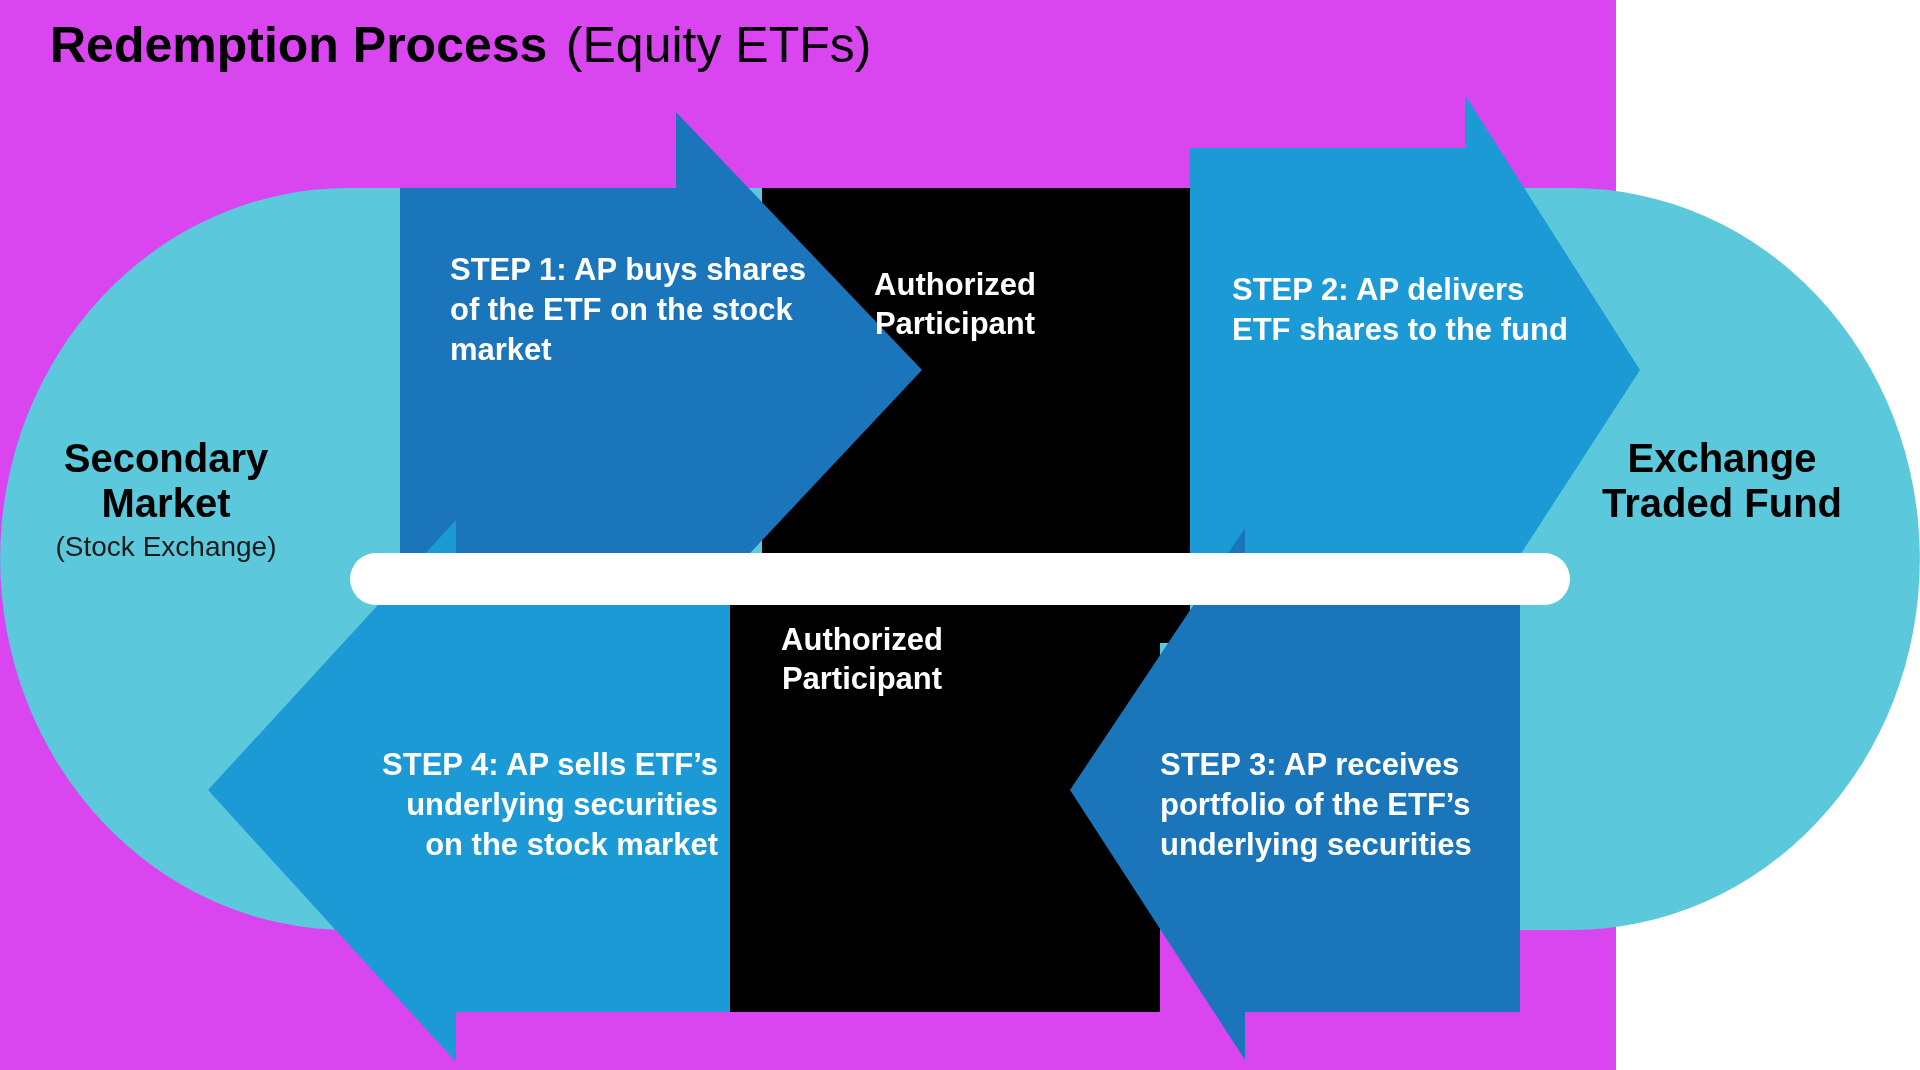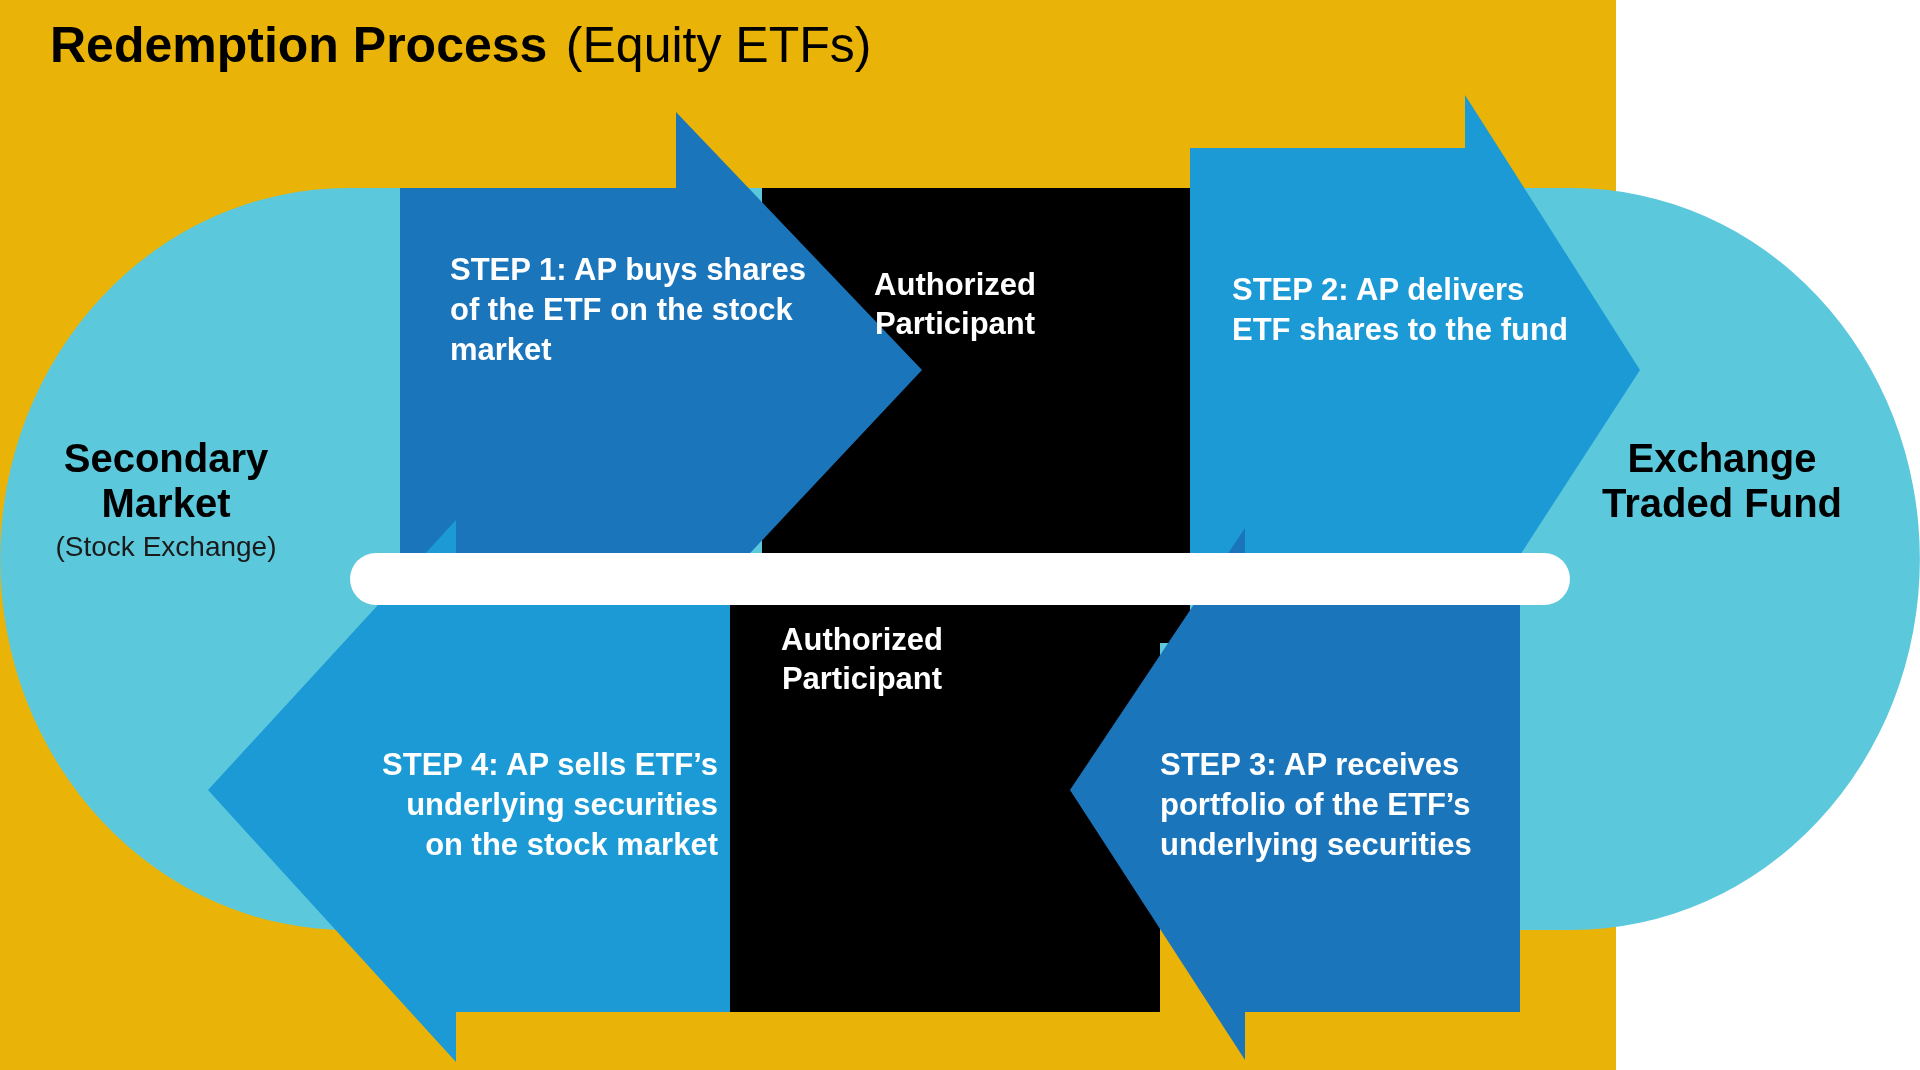--- a/index.html
+++ b/index.html
@@ -11,21 +11,21 @@
   body {
     width: 1920px;
     height: 1070px;
     overflow: hidden;
     font-family: "Liberation Sans", sans-serif;
   }
   #stage {
     position: relative;
     width: 1616px;
     height: 1070px;
-    background: #eab308;
+    background: #d946ef;
   }
   #diagram-svg {
     position: absolute;
     top: 0; left: 0;
     width: 1920px;
     height: 1070px;
     display: block;
   }
   .ttl-bold {
     font-family: "Liberation Sans", sans-serif;

